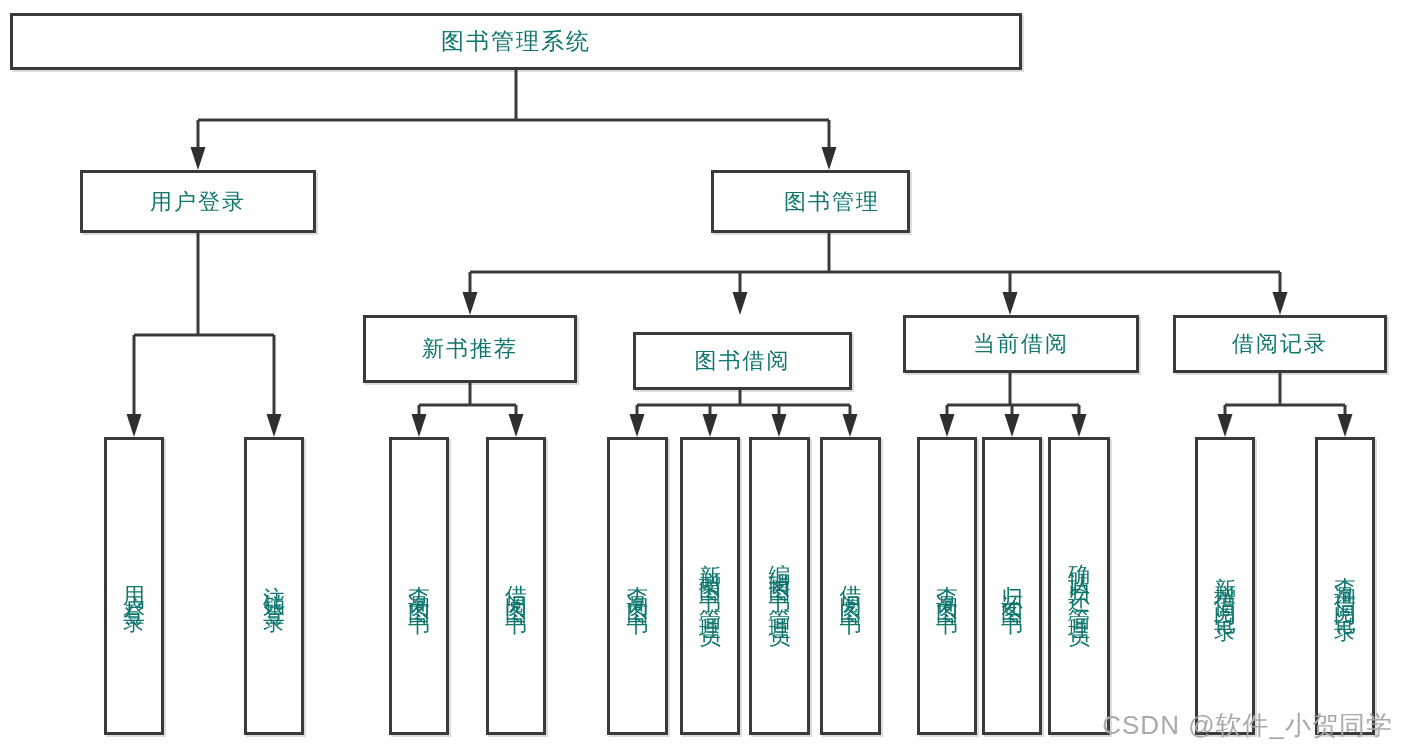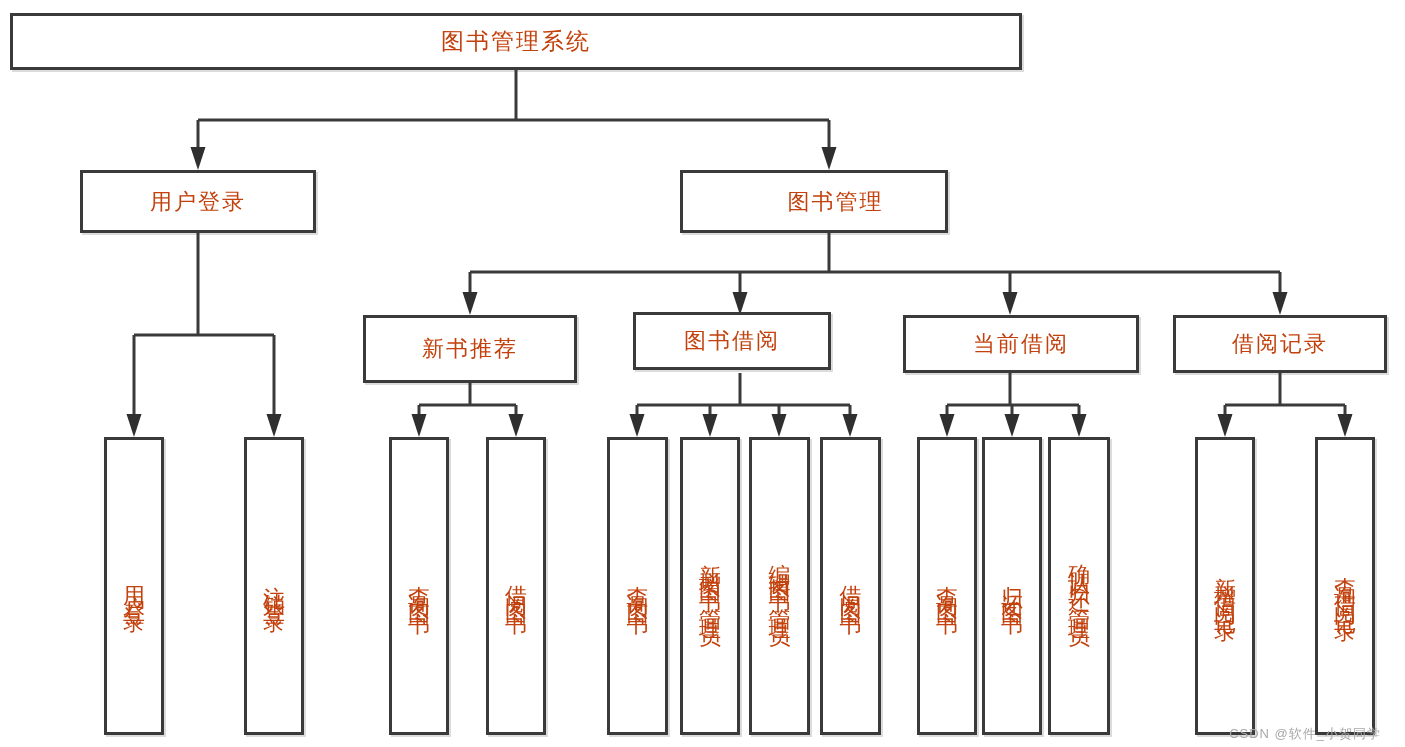--- a/index.html
+++ b/index.html
@@ -18,42 +18,42 @@
     pointer-events: none;
   }
   .box {
     position: absolute;
     box-sizing: border-box;
     background: #ffffff;
     border: 3px solid #3a3a3a;
     display: flex;
     align-items: center;
     justify-content: center;
-    color: #c2410c;
+    color: #0f766e;
     box-shadow: 2px 2px 0 rgba(60,60,60,0.18);
   }
   .hlabel {
     font-size: 22px;
     letter-spacing: 2px;
     white-space: nowrap;
   }
   .root-box .hlabel { font-size: 23px; }
   .vbox .vlabel {
     writing-mode: vertical-rl;
     text-orientation: mixed;
     font-size: 22px;
     letter-spacing: 9px;
     line-height: 1;
     white-space: nowrap;
   }
   .watermark {
     position: absolute;
-    right: 24px;
+    right: 12px;
     bottom: 4px;
-    font-size: 13px;
+    font-size: 26px;
     color: #a9a9a9;
     letter-spacing: 1px;
     white-space: nowrap;
   }
 </style>
 </head>
 <body>
 
 <div class="stage">
 
@@ -104,28 +104,28 @@
     </g>
   </svg>
 
   <div class="box root-box" style="left:10px; top:13px; width:1012px; height:57px;">
     <span class="hlabel">图书管理系统</span>
   </div>
 
   <div class="box" style="left:80px; top:170px; width:236px; height:63px;">
     <span class="hlabel">用户登录</span>
   </div>
-  <div class="box" style="left:680px; top:170px; width:268px; height:63px;padding-left:43px;">
+  <div class="box" style="left:711px; top:170px; width:199px; height:63px;padding-left:43px;">
     <span class="hlabel">图书管理</span>
   </div>
 
   <div class="box" style="left:363px; top:315px; width:214px; height:68px;">
     <span class="hlabel">新书推荐</span>
   </div>
-  <div class="box" style="left:633px; top:312px; width:198px; height:58px;text-align:center;">
+  <div class="box" style="left:633px; top:332px; width:219px; height:58px;text-align:center;">
     <span class="hlabel">图书借阅</span>
   </div>
   <div class="box" style="left:903px; top:315px; width:236px; height:58px;">
     <span class="hlabel">当前借阅</span>
   </div>
   <div class="box" style="left:1173px; top:315px; width:214px; height:58px;">
     <span class="hlabel">借阅记录</span>
   </div>
 
   <div class="box vbox" style="left:104px; top:437px; width:60px; height:298px;">

